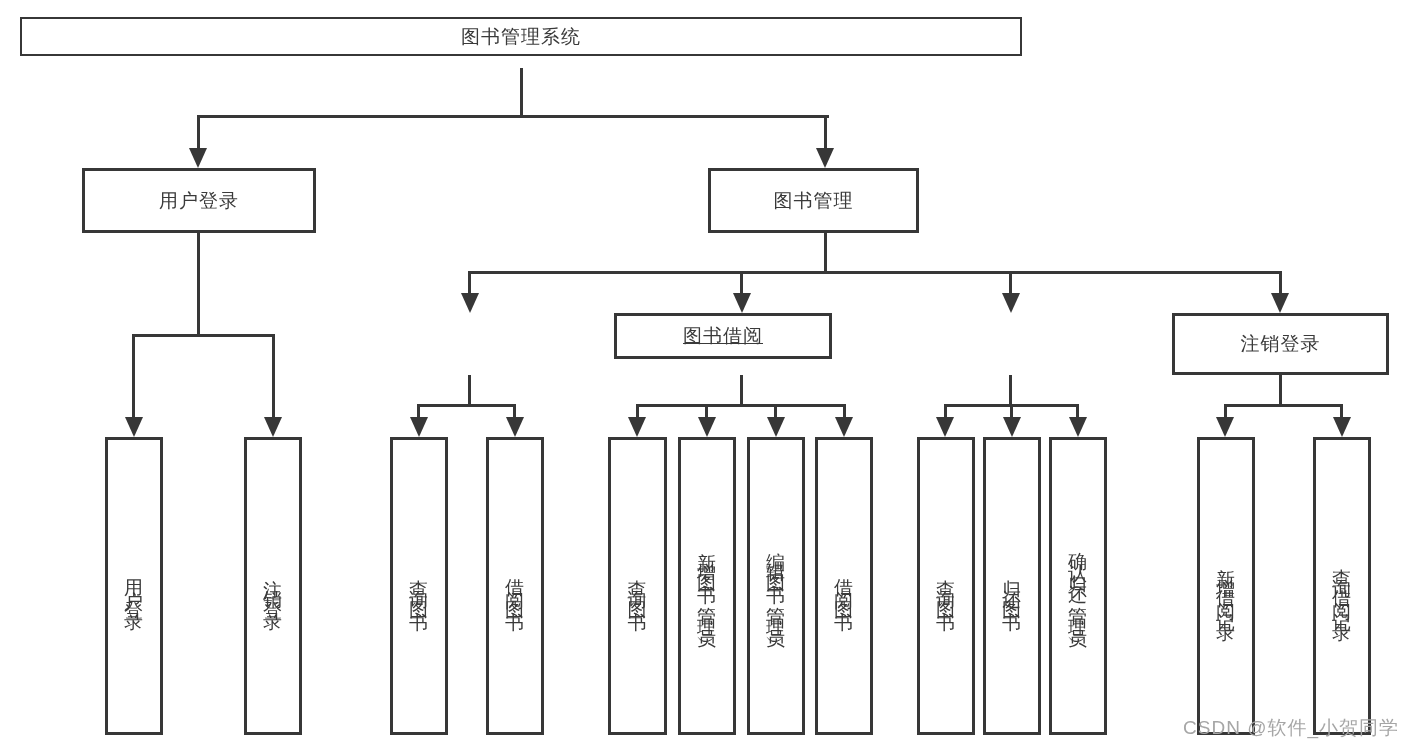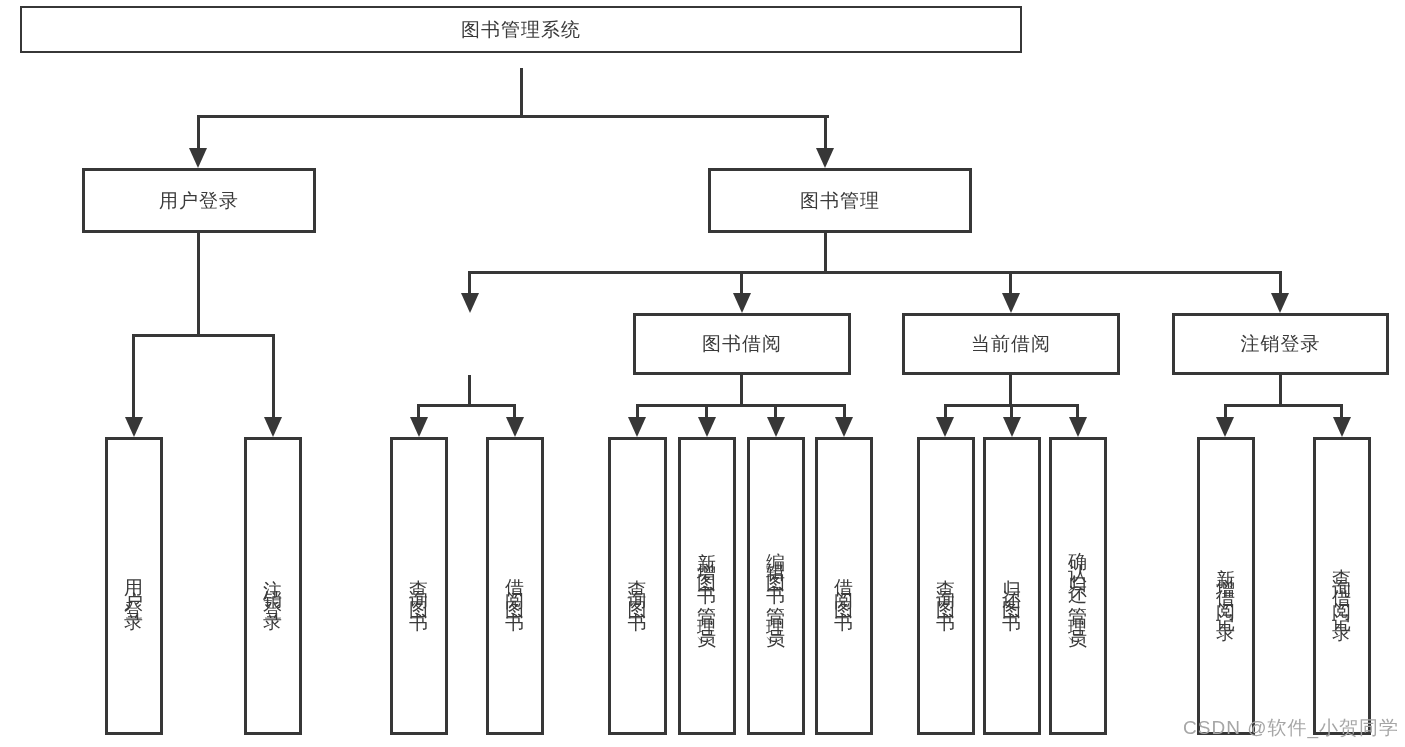--- a/index.html
+++ b/index.html
@@ -28,52 +28,51 @@
   .watermark{
     position:absolute;right:6px;bottom:6px;z-index:3;
     font-size:19px;color:#a6a6a6;letter-spacing:1px;margin-top:8px;
   }
 </style>
 </head>
 <body>
 
 <div id="stage">
 
-  <div class="box" style="left:20px;top:6px;width:1002px;height:47px;">图书管理系统</div>
+  <div class="box" style="left:20px;top:17px;width:1002px;height:39px;">图书管理系统</div>
 
   <div class="vline" style="left:520px;top:68px;height:50px;"></div>
   <div class="hline" style="left:197px;top:115px;width:632px;"></div>
   <div class="vline" style="left:197px;top:115px;height:36px;"></div>
   <div class="arrow" style="left:189px;top:148px;"></div>
   <div class="vline" style="left:824px;top:115px;height:36px;"></div>
   <div class="arrow" style="left:816px;top:148px;"></div>
 
   <div class="box box-l2" style="left:82px;top:168px;width:234px;height:65px;">用户登录</div>
-  <div class="box box-l2" style="left:708px;top:168px;width:264px;height:65px;">图书管理</div>
+  <div class="box box-l2" style="left:708px;top:168px;width:211px;height:65px;">图书管理</div>
 
   <div class="vline" style="left:197px;top:233px;height:104px;"></div>
   <div class="hline" style="left:132px;top:334px;width:143px;"></div>
   <div class="vline" style="left:132px;top:334px;height:86px;"></div>
   <div class="arrow" style="left:125px;top:417px;"></div>
   <div class="vline" style="left:272px;top:334px;height:86px;"></div>
   <div class="arrow" style="left:264px;top:417px;"></div>
 
   <div class="vline" style="left:824px;top:233px;height:41px;"></div>
   <div class="hline" style="left:468px;top:271px;width:814px;"></div>
   <div class="vline" style="left:468px;top:271px;height:24px;"></div>
   <div class="arrow" style="left:461px;top:293px;"></div>
   <div class="vline" style="left:740px;top:271px;height:24px;"></div>
   <div class="arrow" style="left:733px;top:293px;"></div>
   <div class="vline" style="left:1009px;top:271px;height:24px;"></div>
   <div class="arrow" style="left:1002px;top:293px;"></div>
   <div class="vline" style="left:1279px;top:271px;height:24px;"></div>
   <div class="arrow" style="left:1271px;top:293px;"></div>
 
-  <div class="box box-l3" style="left:633px;top:313px;width:218px;height:62px;">图书借阅</div>
-  <div class="box box-l3" style="left:902px;top:313px;width:218px;height:62px;">当前借阅</div>
+  <div class="box box-l3" style="left:614px;top:313px;width:218px;height:46px;text-decoration:underline;">图书借阅</div>
   <div class="box box-l3" style="left:1172px;top:313px;width:217px;height:62px;">注销登录</div>
 
   <div class="vline" style="left:468px;top:375px;height:31px;"></div>
   <div class="hline" style="left:417px;top:404px;width:99px;"></div>
   <div class="vline" style="left:417px;top:404px;height:18px;"></div>
   <div class="arrow" style="left:410px;top:417px;"></div>
   <div class="vline" style="left:513px;top:404px;height:18px;"></div>
   <div class="arrow" style="left:506px;top:417px;"></div>
 
   <div class="vline" style="left:740px;top:375px;height:31px;"></div>

